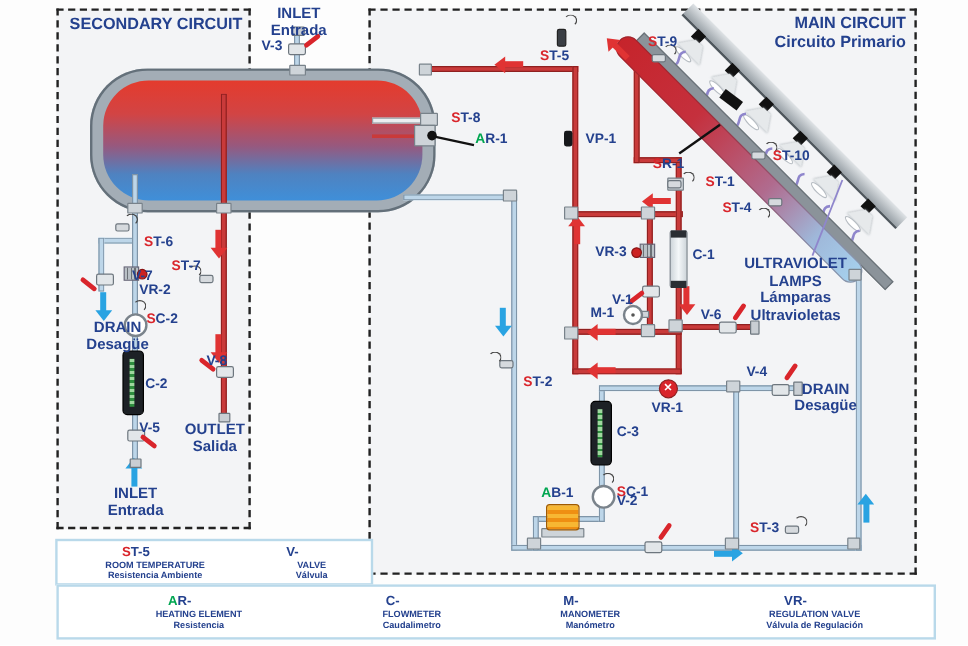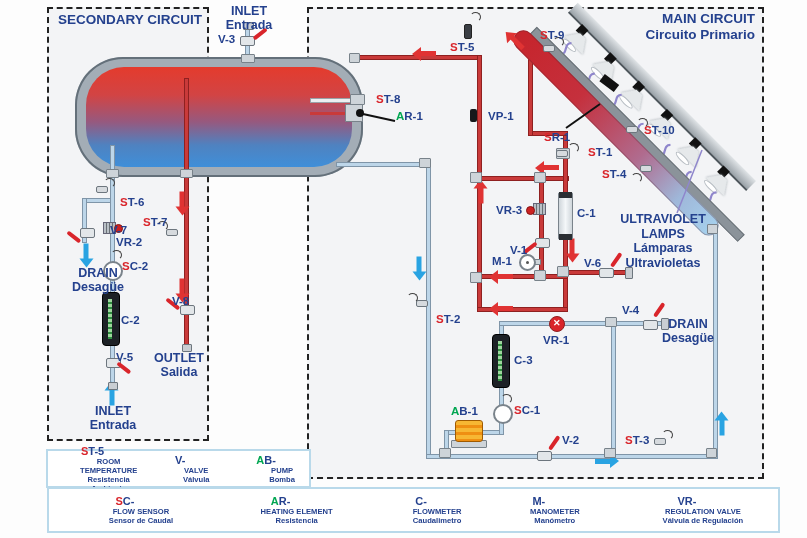--- a/index.html
+++ b/index.html
@@ -291,21 +291,21 @@
   <div class="lb" style="left:496px;top:204px;"><span></span><span>VR-3</span></div>
   <div class="lb" style="left:577px;top:207px;"><span></span><span>C-1</span></div>
   <div class="lb" style="left:510px;top:244px;"><span></span><span>V-1</span></div>
   <div class="lb" style="left:492px;top:255px;"><span></span><span>M-1</span></div>
   <div class="lb" style="left:584px;top:257px;"><span></span><span>V-6</span></div>
   <div class="lb" style="left:436px;top:313px;"><span class="pre-red">S</span><span>T-2</span></div>
   <div class="lb" style="left:543px;top:334px;"><span></span><span>VR-1</span></div>
   <div class="lb" style="left:514px;top:354px;"><span></span><span>C-3</span></div>
   <div class="lb" style="left:514px;top:404px;"><span class="pre-red">S</span><span>C-1</span></div>
   <div class="lb" style="left:451px;top:405px;"><span class="pre-green">A</span><span>B-1</span></div>
-  <div class="lb" style="left:514px;top:434px;margin-left:48px;"><span></span><span>V-2</span></div>
+  <div class="lb" style="left:514px;top:412px;"><span></span><span>V-2</span></div>
   <div class="lb" style="left:622px;top:304px;"><span></span><span>V-4</span></div>
   <div class="lb" style="left:625px;top:434px;"><span class="pre-red">S</span><span>T-3</span></div>
   <div class="lb" style="left:120px;top:196px;"><span class="pre-red">S</span><span>T-6</span></div>
   <div class="lb" style="left:110px;top:224px;"><span></span><span>V-7</span></div>
   <div class="lb" style="left:116px;top:236px;"><span></span><span>VR-2</span></div>
   <div class="lb" style="left:122px;top:260px;"><span class="pre-red">S</span><span>C-2</span></div>
   <div class="lb" style="left:143px;top:216px;"><span class="pre-red">S</span><span>T-7</span></div>
   <div class="lb" style="left:121px;top:314px;"><span></span><span>C-2</span></div>
   <div class="lb" style="left:116px;top:351px;"><span></span><span>V-5</span></div>
   <div class="lb" style="left:160px;top:295px;margin-left:12px;"><span></span><span>V-8</span></div>
@@ -329,33 +329,23 @@
     <div class="lg-col">
       <div class="lg-code"><span class="pre-red">S</span><span>T-5</span></div>
       <div class="lg-sub">ROOM TEMPERATURE</div>
         <div class="lg-sub">Resistencia Ambiente</div>
       </div>
     <div class="lg-col">
       <div class="lg-code"><span></span><span>V-</span></div>
       <div class="lg-sub">VALVE</div>
         <div class="lg-sub">Válvula</div>
       </div>
-    <div class="lg-col">
-      <div class="lg-code"><span class="pre-green">A</span><span>B-</span></div>
-      <div class="lg-sub">PUMP</div>
-        <div class="lg-sub">Bomba</div>
-      </div>
   </div>
 
   <div class="legend-box" style="left:47px;top:487px;width:729px;height:42px;">
-    <div class="lg-col" style="flex:1">
-      <div class="lg-code"><span class="pre-red">S</span><span>C-</span></div>
-      <div class="lg-sub">FLOW SENSOR</div>
-        <div class="lg-sub">Sensor de Caudal</div>
-      </div>
     <div class="lg-col" style="flex:1.05">
       <div class="lg-code"><span class="pre-green">A</span><span>R-</span></div>
       <div class="lg-sub">HEATING ELEMENT</div>
         <div class="lg-sub">Resistencia</div>
       </div>
     <div class="lg-col" style="flex:0.8">
       <div class="lg-code"><span></span><span>C-</span></div>
       <div class="lg-sub">FLOWMETER</div>
         <div class="lg-sub">Caudalimetro</div>
       </div>

